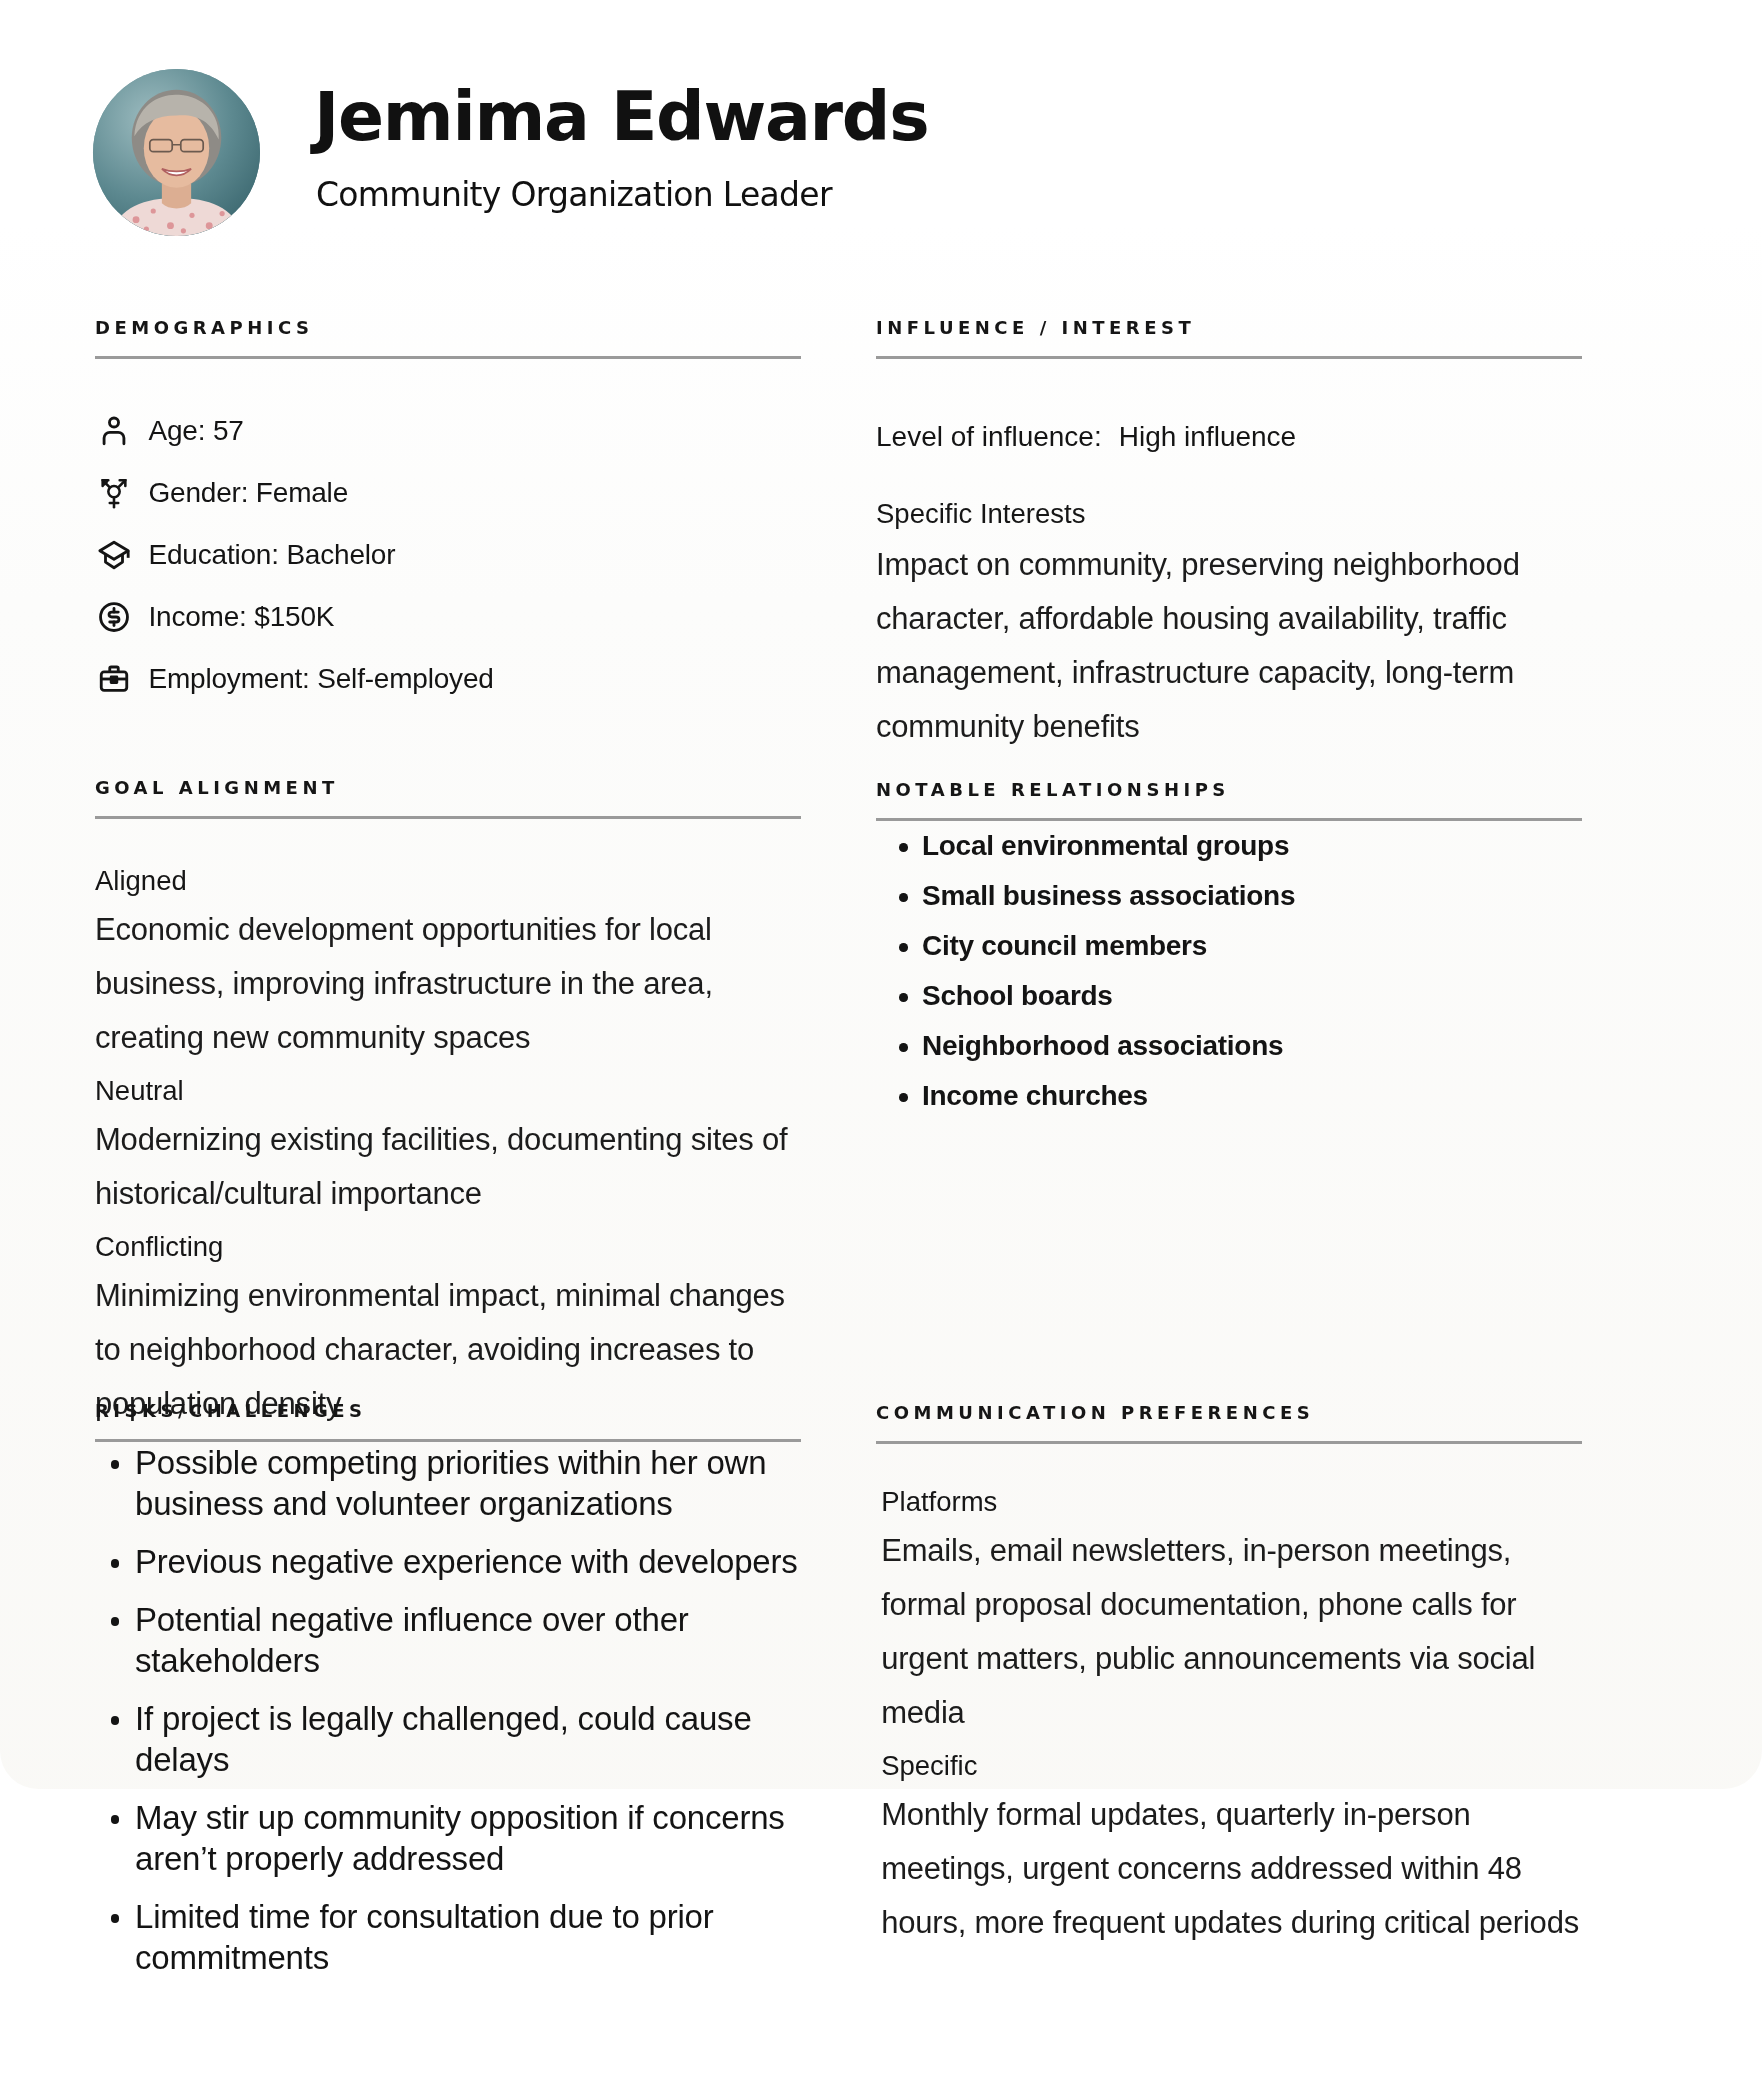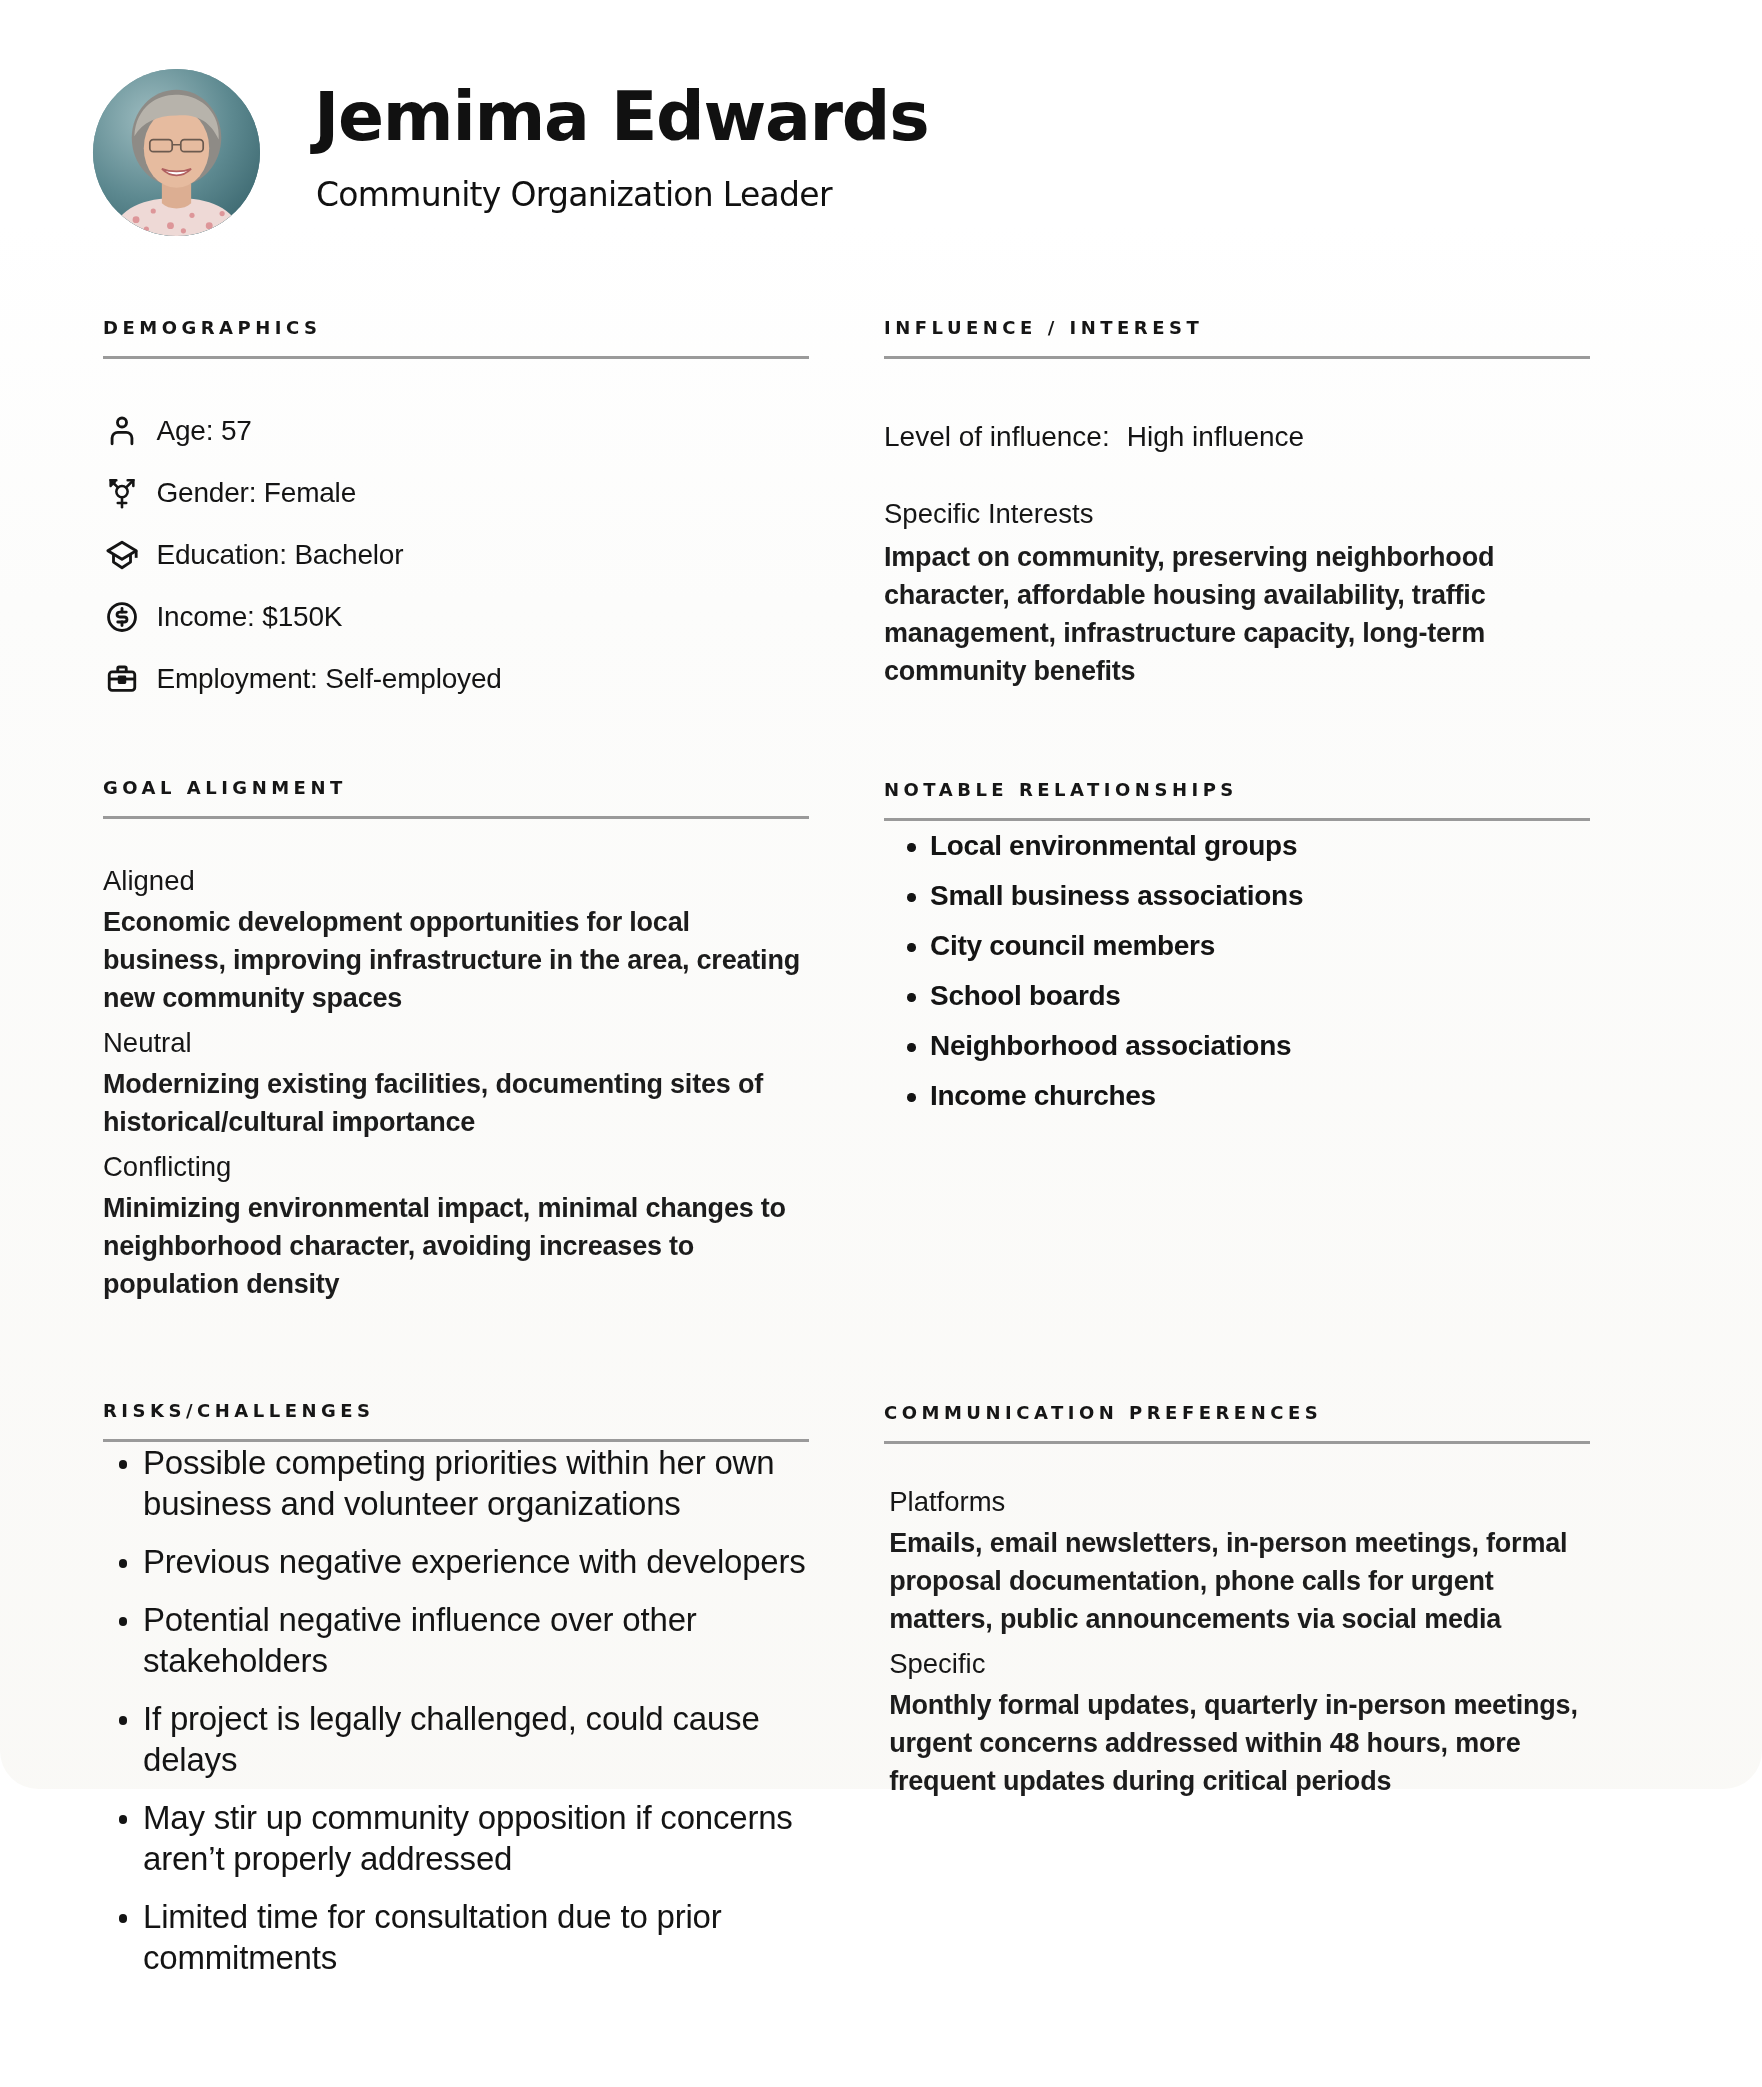--- a/index.html
+++ b/index.html
@@ -12,29 +12,29 @@
   
   .avatar { position: absolute; left: 93px; top: 69px; width: 167px; height: 167px; border-radius: 50%;
             overflow: hidden; background: radial-gradient(circle at 30% 30%, #8fb0b4 0%, #5f8a91 55%, #3f6b73 100%); }
   .avatar svg { width: 100%; height: 100%; display: block; }
   .name { position: absolute; left: 314px; top: 83px; font-family: "DejaVu Sans", sans-serif; font-weight: bold;
           font-size: 68px; letter-spacing: -1.3px; line-height: 1; margin: 0; color: #111; }
   .role { position: absolute; left: 316px; top: 178px; font-family: "DejaVu Sans", sans-serif; font-weight: normal;
           font-size: 33px; letter-spacing: -0.7px; line-height: 1; margin: 0; color: #111; }
 
   
-  .section { position: absolute; width: 706px; margin-left: 8px; }
+  .section { position: absolute; width: 706px; }
   .sec-title { font-family: "DejaVu Sans", sans-serif; font-weight: bold; font-size: 18px; letter-spacing: 4.5px;
                line-height: 22.4px; color: #161616; margin: 0; text-transform: uppercase; }
   .rule { height: 2.6px; background: #9a9a9a; margin-top: 17px; }
 
   .col-left { left: 95px; }
   .col-right { left: 876px; }
   .label { font-size: 27.5px; line-height: 34px; font-weight: normal; color: #161616; }
-  .body-med { font-size: 27px; line-height: 38px; font-weight: bold; color: #1c1c1c; letter-spacing: -0.2px; }
+  .body-med { font-size: 31px; line-height: 54px; font-weight: normal; color: #1c1c1c; letter-spacing: -0.2px; }
 
   
   .demo-list { list-style: none; margin: 0; padding: 0; margin-top: 41px; }
   .demo-item { display: flex; align-items: center; height: 62px; }
   .demo-icon { width: 38px; height: 38px; margin-right: 15.5px; flex: none; display: flex; align-items: center; justify-content: center; }
   .demo-icon svg { width: 34px; height: 34px; }
   .demo-text { font-size: 28px; font-weight: normal; color: #141414; letter-spacing: -0.2px; }
 
   
   .influence-line { margin-top: 59px; font-size: 28px; line-height: 38px; color: #141414; }

